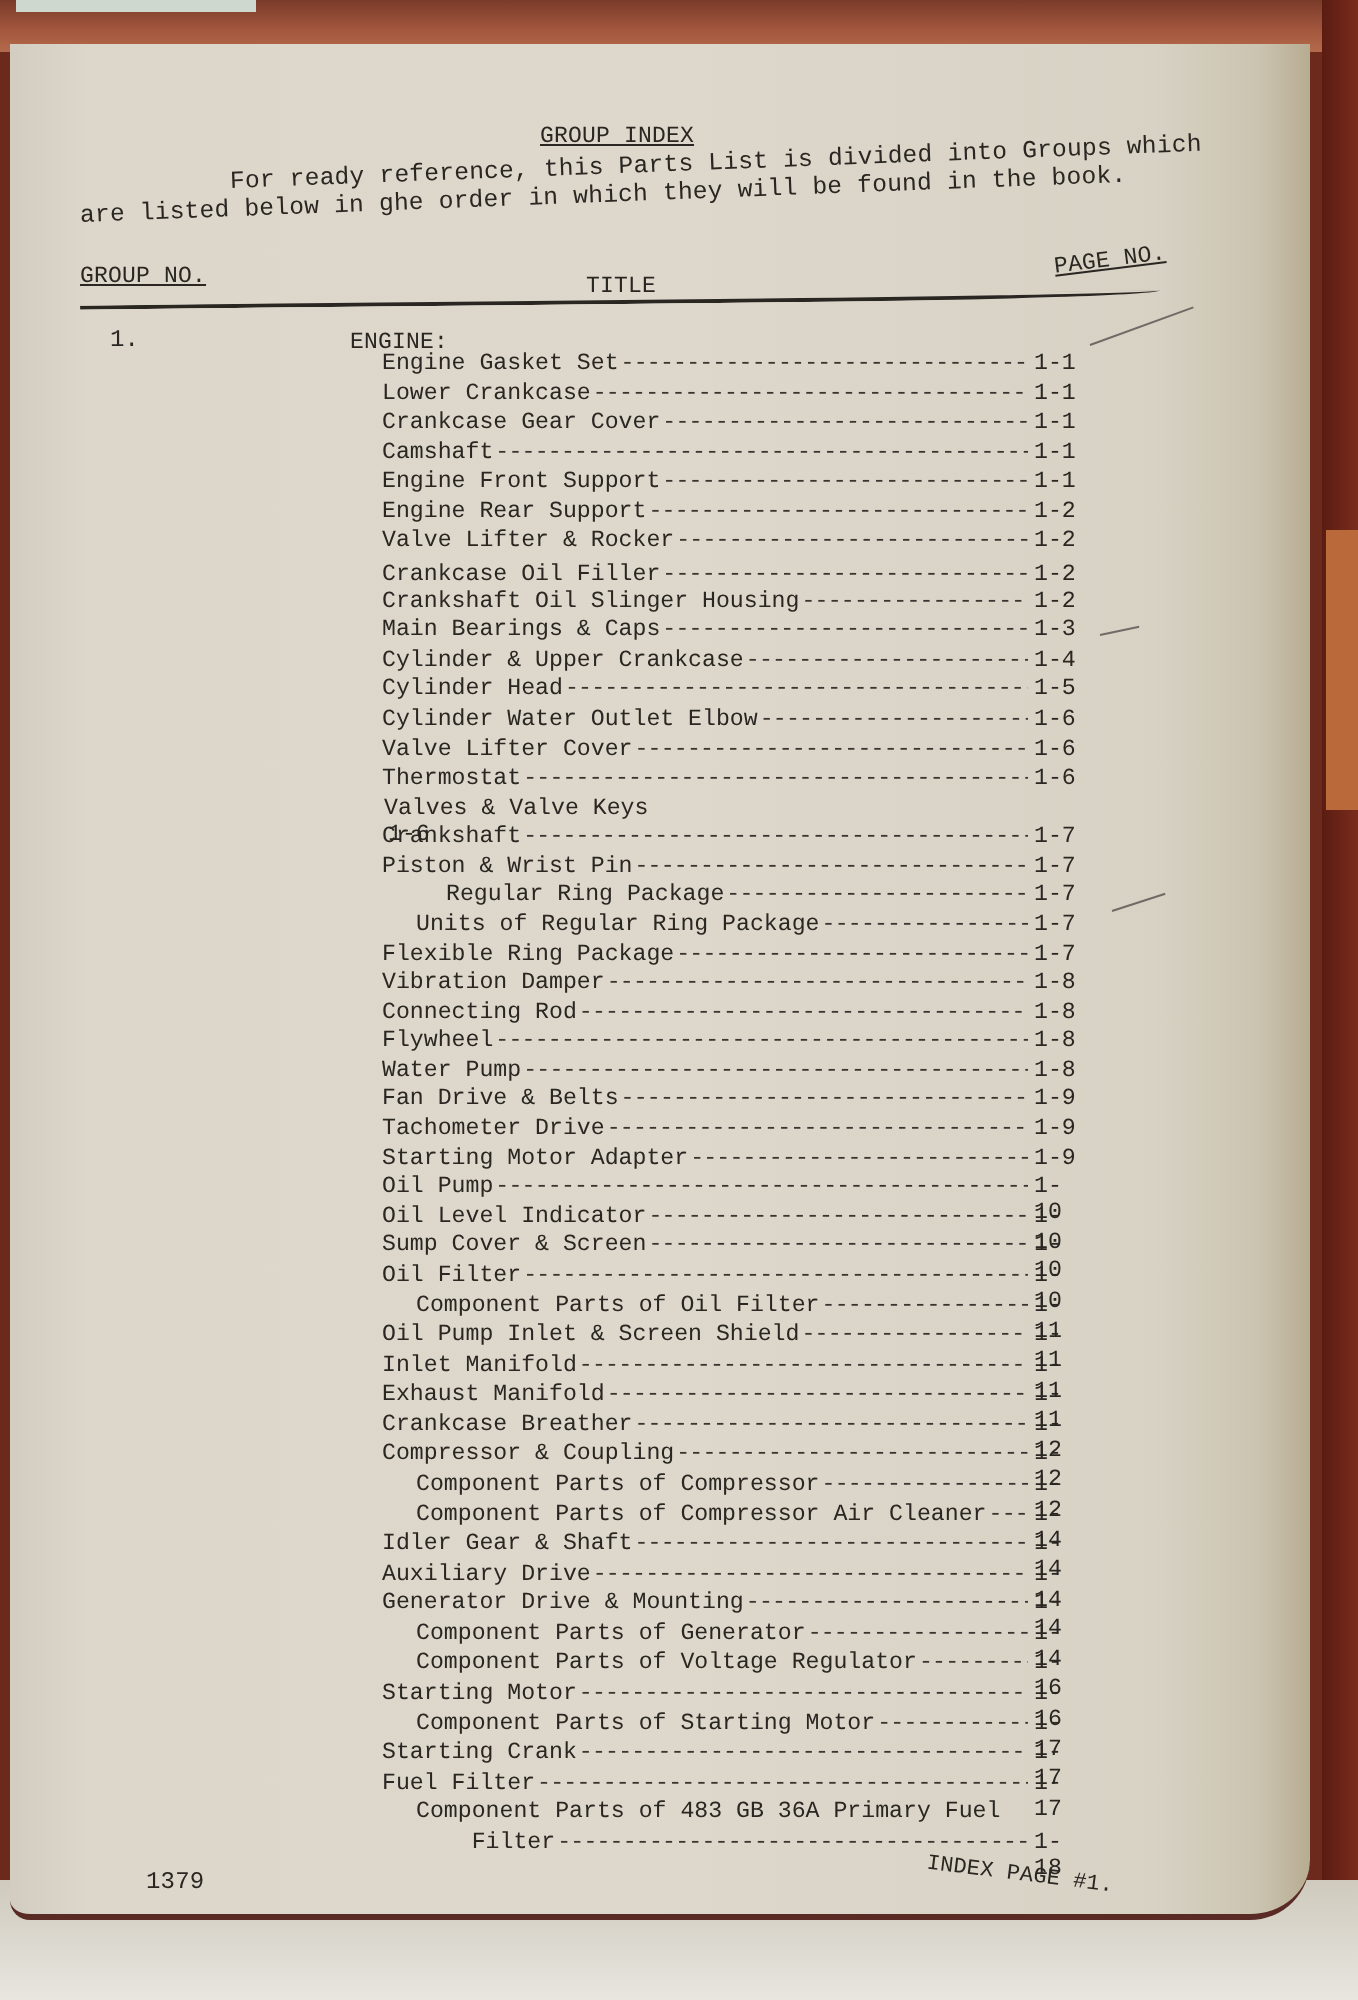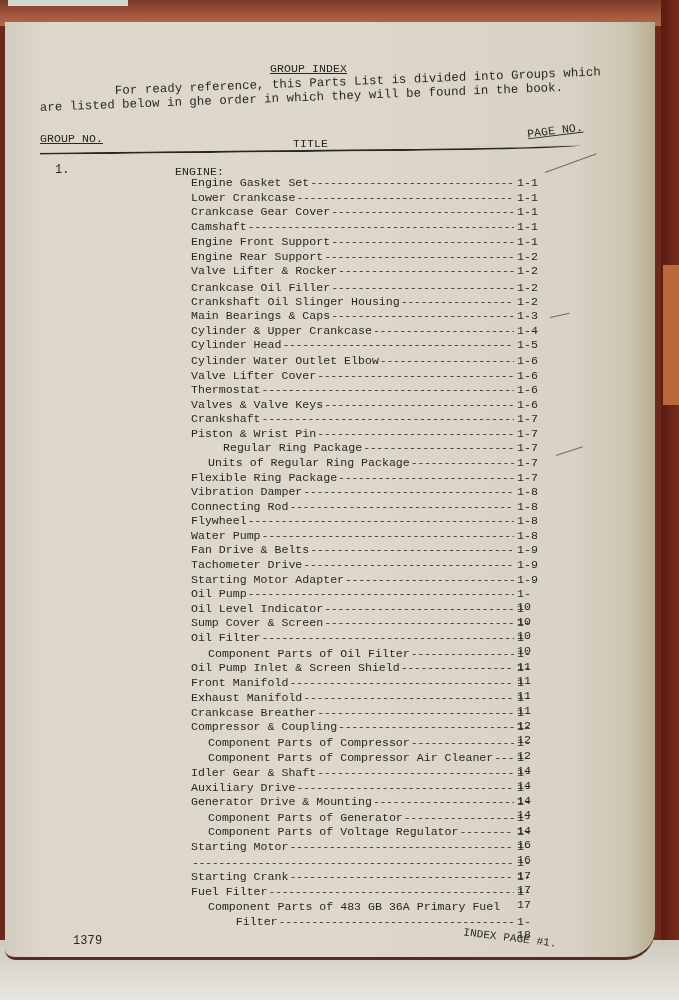--- a/index.html
+++ b/index.html
@@ -150,21 +150,21 @@
     <div class="row" style="transform: translateY(-0.3px);">
       <span class="lbl">Valve Lifter Cover</span>
       <span class="dots"></span>
       <span class="pg">1-6</span>
     </div>
     <div class="row" style="transform: translateY(0px);">
       <span class="lbl">Thermostat</span>
       <span class="dots"></span>
       <span class="pg">1-6</span>
     </div>
-    <div class="row" style="transform: translateY(0px);">
+    <div class="row" style="transform: translateY(0px); flex-direction: column;">
       <span class="lbl">Valves &amp; Valve Keys</span>
       <span class="dots"></span>
       <span class="pg">1-6</span>
     </div>
     <div class="row" style="transform: translateY(0px);">
       <span class="lbl">Crankshaft</span>
       <span class="dots"></span>
       <span class="pg">1-7</span>
     </div>
     <div class="row" style="transform: translateY(0px);">
@@ -246,21 +246,21 @@
       <span class="lbl">Component Parts of Oil Filter</span>
       <span class="dots"></span>
       <span class="pg">1-11</span>
     </div>
     <div class="row" style="transform: translateY(1px);">
       <span class="lbl">Oil Pump Inlet &amp; Screen Shield</span>
       <span class="dots"></span>
       <span class="pg">1-11</span>
     </div>
     <div class="row" style="transform: translateY(1.4px);">
-      <span class="lbl">Front Manifold</span>
+      <span class="lbl">Inlet Manifold</span>
       <span class="dots"></span>
       <span class="pg">1-11</span>
     </div>
     <div class="row" style="transform: translateY(1.8px);">
       <span class="lbl">Exhaust Manifold</span>
       <span class="dots"></span>
       <span class="pg">1-11</span>
     </div>
     <div class="row" style="transform: translateY(2.1px);">
       <span class="lbl">Crankcase Breather</span>
@@ -306,20 +306,21 @@
       <span class="lbl">Component Parts of Voltage Regulator</span>
       <span class="dots"></span>
       <span class="pg">1-16</span>
     </div>
     <div class="row" style="transform: translateY(5.3px);">
       <span class="lbl">Starting Motor</span>
       <span class="dots"></span>
       <span class="pg">1-16</span>
     </div>
     <div class="row indent" style="transform: translateY(5.6px);">
+      <span class="lbl">Component Parts of Starting Motor</span>
       <span class="dots"></span>
       <span class="pg">1-17</span>
     </div>
     <div class="row" style="transform: translateY(5.9px);">
       <span class="lbl">Starting Crank</span>
       <span class="dots"></span>
       <span class="pg">1-17</span>
     </div>
     <div class="row" style="transform: translateY(6.3px);">
       <span class="lbl">Fuel Filter</span>

